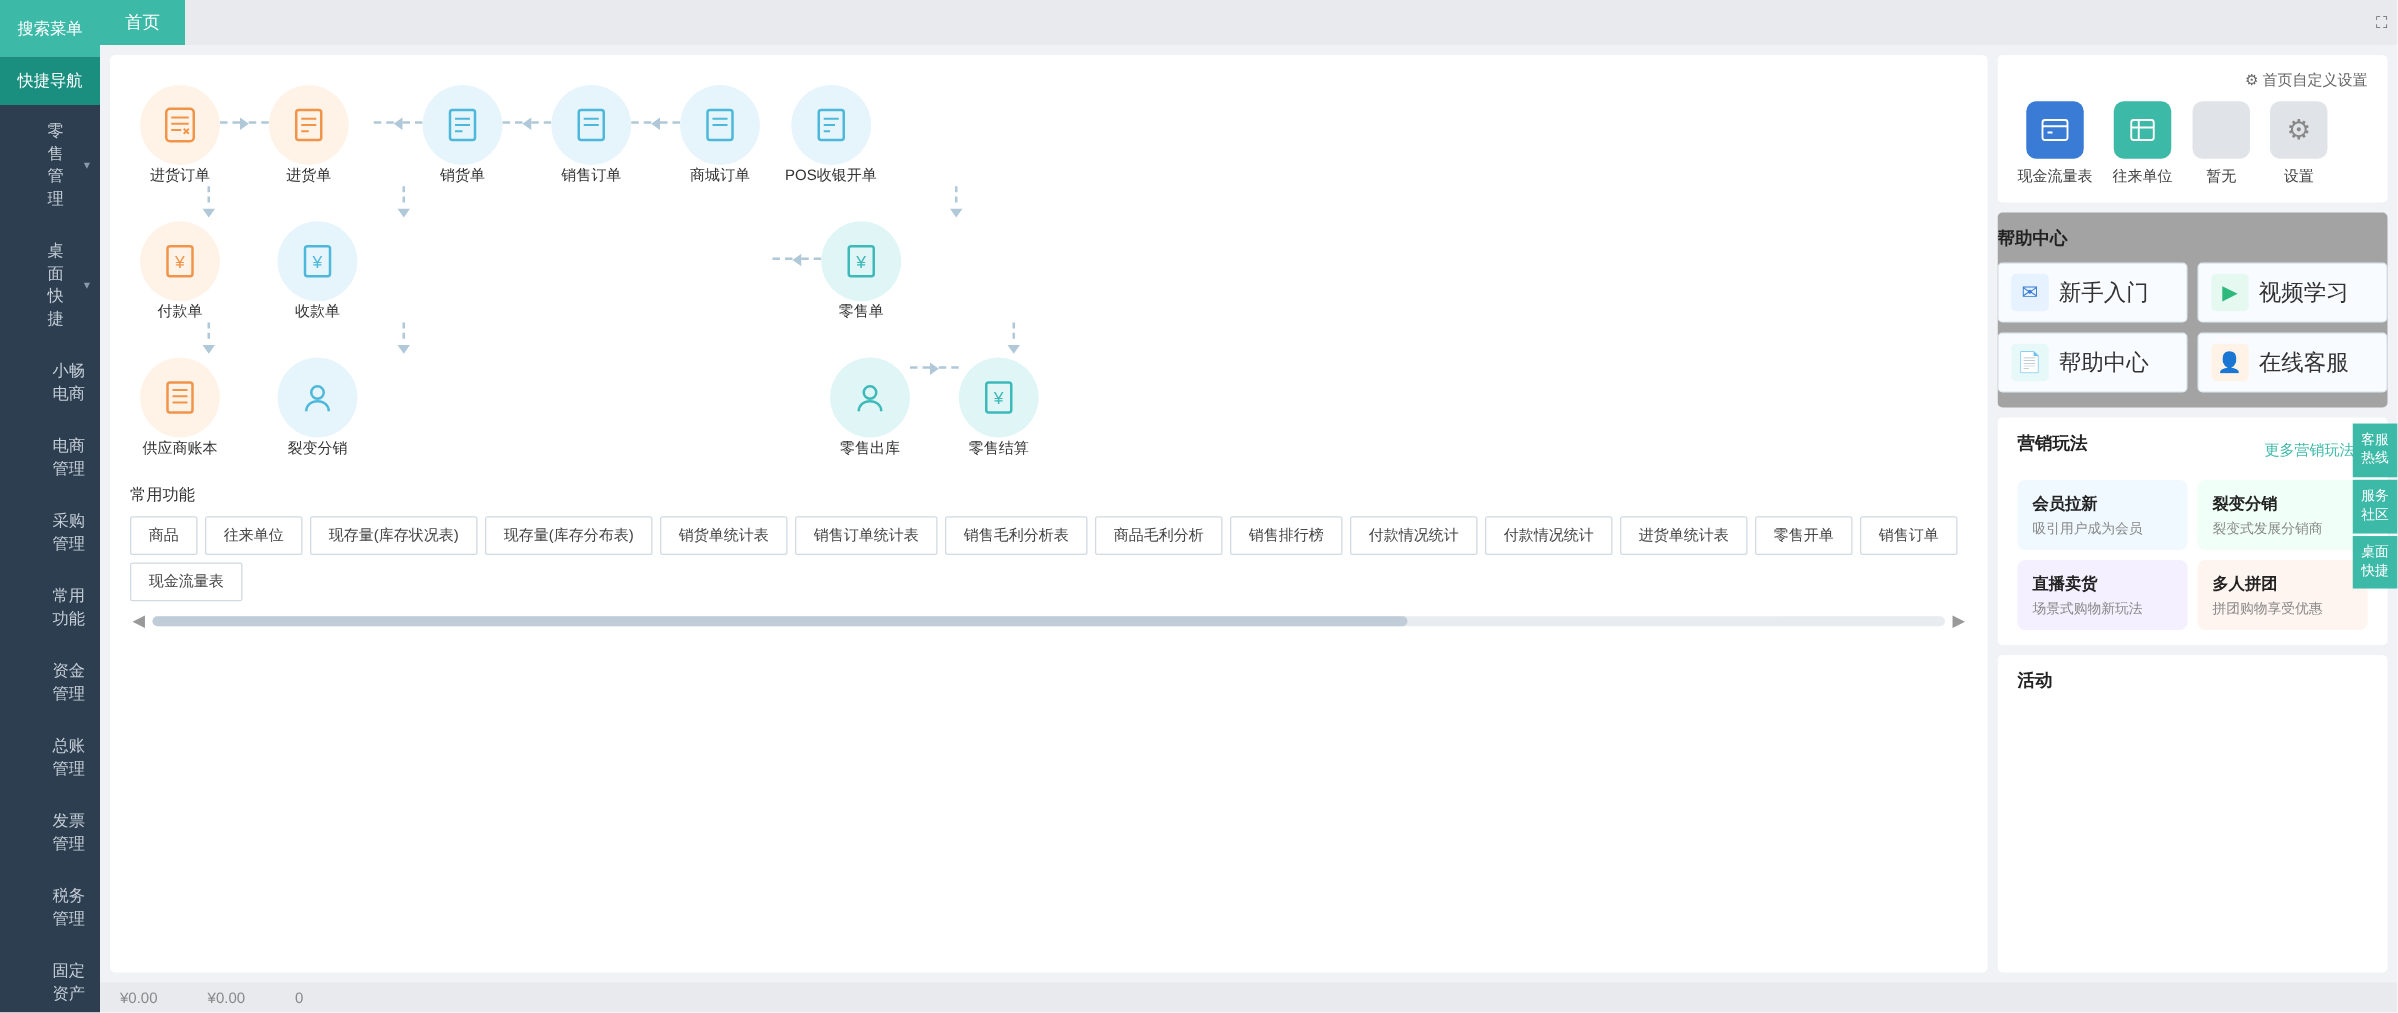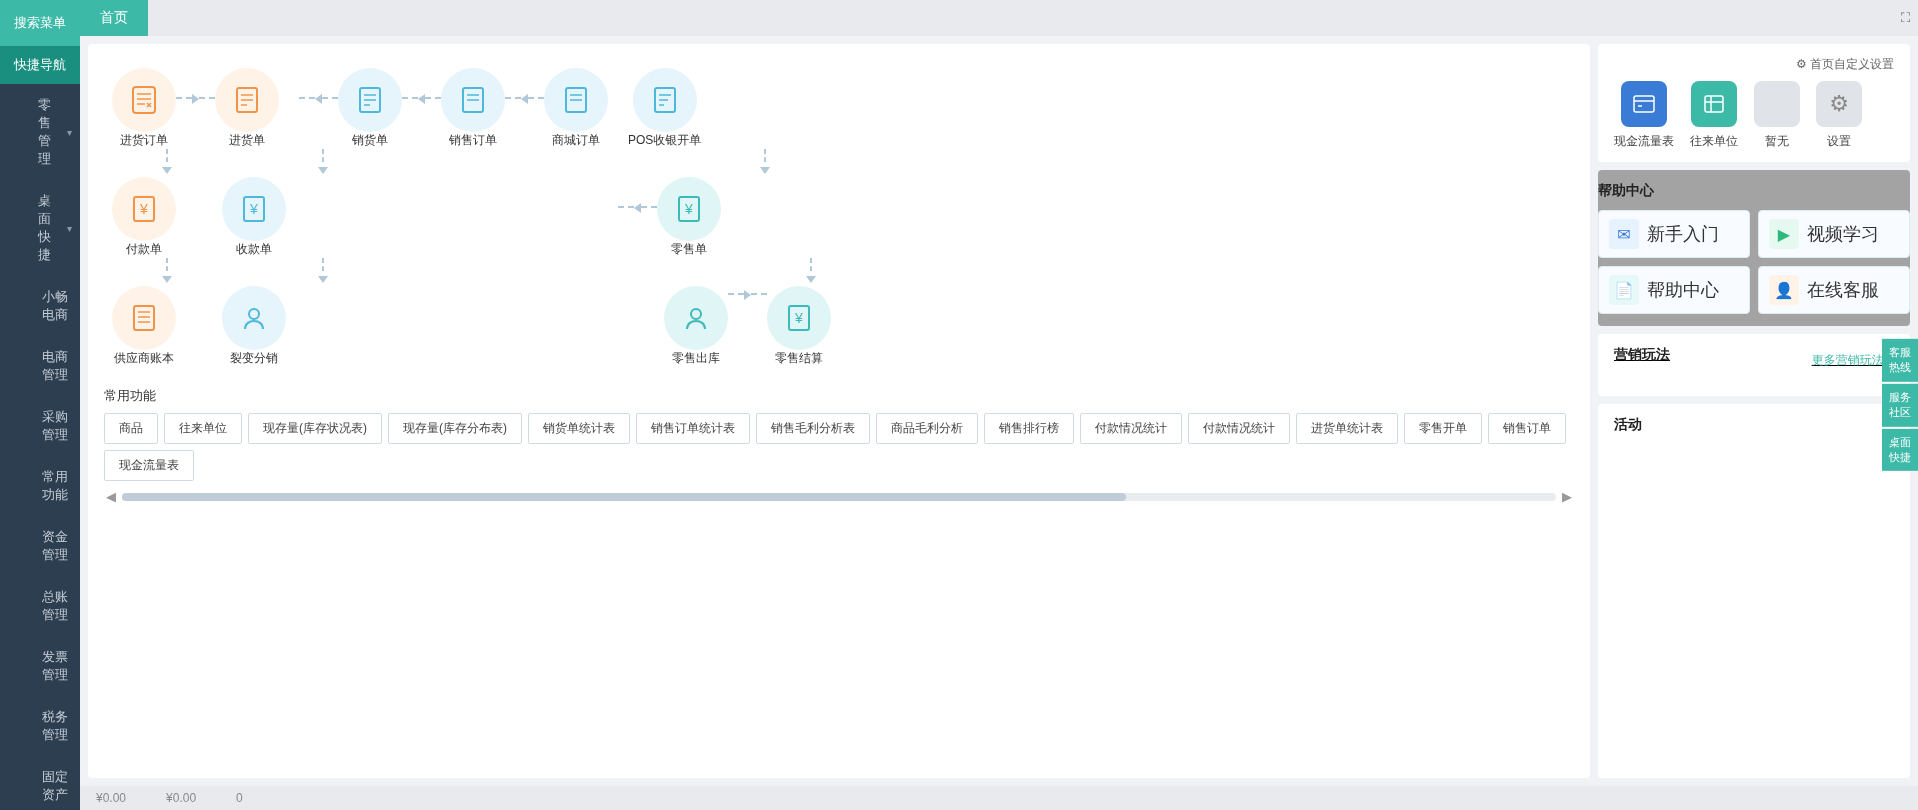--- a/index.html
+++ b/index.html
@@ -265,21 +265,20 @@
     .marketing-section {
       background: #fff;
       border-radius: 4px;
       padding: 12px 16px;
     }
     .mkt-header {
       display: flex;
       justify-content: space-between;
       align-items: center;
       margin-bottom: 10px;
-      text-decoration: underline;
     }
     .mkt-more {
       font-size: 12px;
       color: #3db9a8;
       cursor: pointer;
     }
     .mkt-grid {
       display: grid;
       grid-template-columns: 1fr 1fr;
       gap: 8px;
@@ -779,20 +778,38 @@
             <span class="help-text">在线客服</span>
           </div>
         </div>
       </div>
 
       <div class="marketing-section">
         <div class="mkt-header">
           <span class="section-header">营销玩法</span>
           <span class="mkt-more">更多营销玩法 &gt;</span>
         </div>
+        <div class="mkt-grid">
+          <div class="mkt-item">
+            <div class="mkt-title">会员拉新</div>
+            <div class="mkt-sub">吸引用户成为会员</div>
+          </div>
+          <div class="mkt-item">
+            <div class="mkt-title">裂变分销</div>
+            <div class="mkt-sub">裂变式发展分销商</div>
+          </div>
+          <div class="mkt-item">
+            <div class="mkt-title">直播卖货</div>
+            <div class="mkt-sub">场景式购物新玩法</div>
+          </div>
+          <div class="mkt-item">
+            <div class="mkt-title">多人拼团</div>
+            <div class="mkt-sub">拼团购物享受优惠</div>
+          </div>
+        </div>
       </div>
 
       <div style="background:#fff; border-radius:4px; padding:12px 16px; flex:1;">
         <div class="section-header">活动</div>
       </div>
     </div>
   </div>
 
   <div id="status-bar">
     <span>¥0.00</span>

